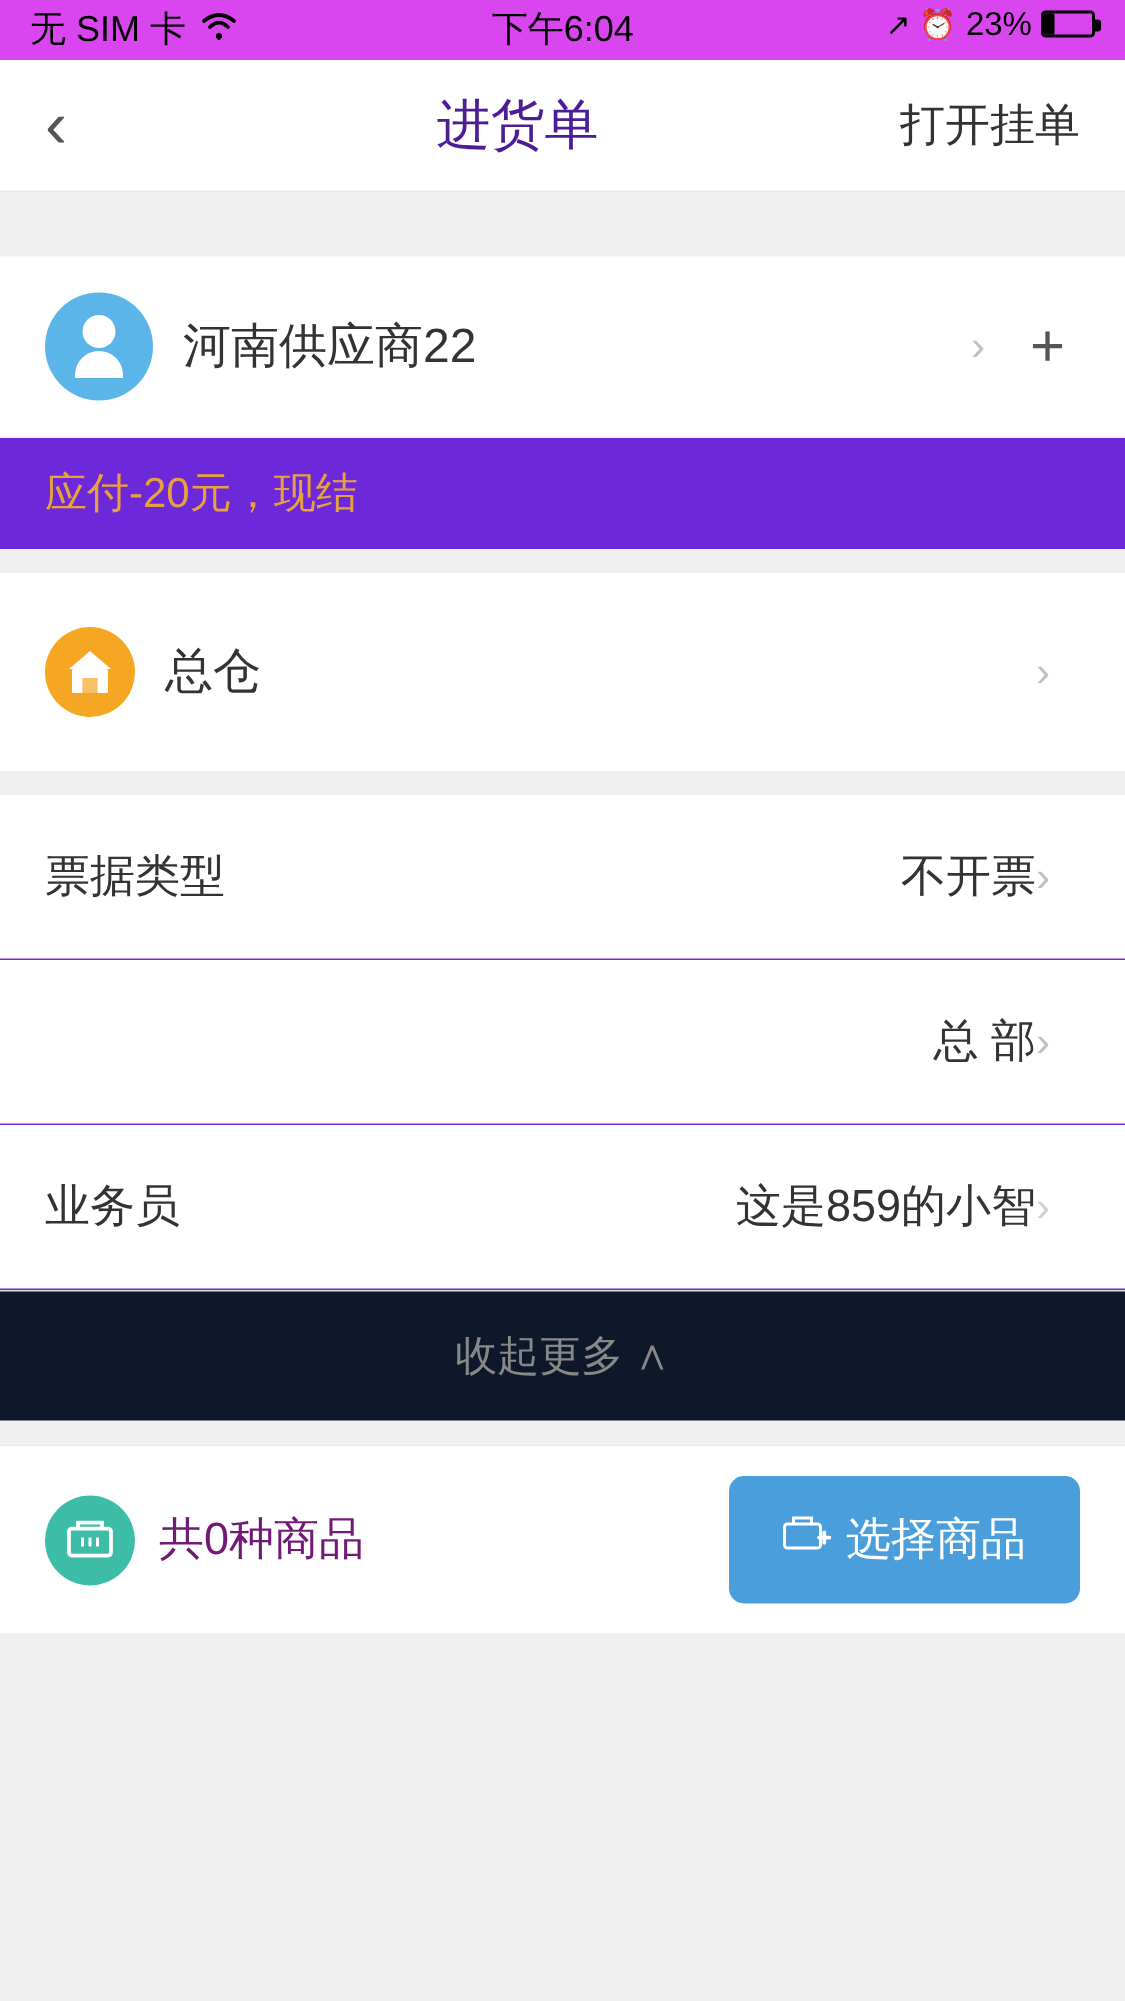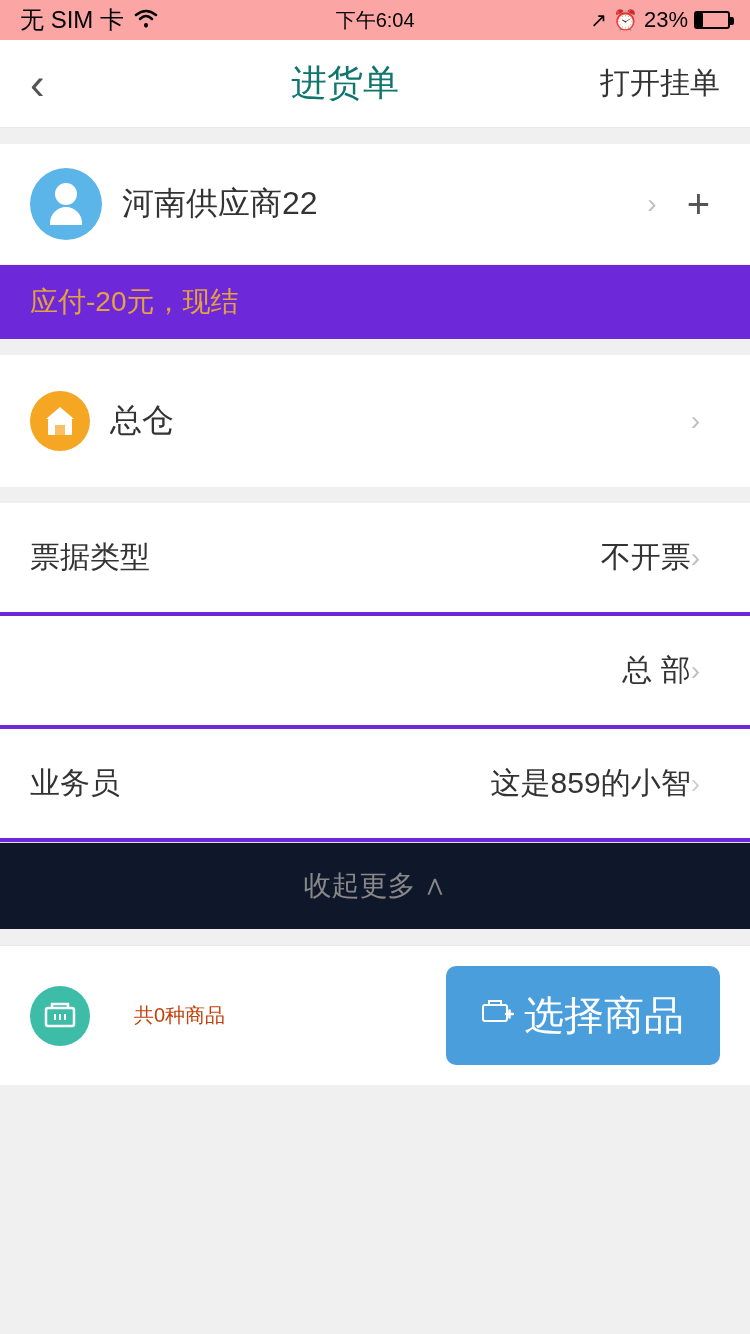--- a/index.html
+++ b/index.html
@@ -9,30 +9,30 @@
       min-height: 1334px;
       font-family: -apple-system, "PingFang SC", "Helvetica Neue", sans-serif;
       background: #f0f0f0;
       font-size: 28px;
     }
 
     
     .status-bar {
       width: 750px;
       height: 40px;
-      background: #fca5a5;
-      display: flex;
-      align-items: center;
+      background: #d946ef;
+      display: flex;
+      align-items: flex-start;
       justify-content: space-between;
       padding: 3px 20px;
       font-size: 24px;
       color: #000;
     }
     .status-left { display: flex; align-items: center; gap: 8px; }
-    .status-center { font-size: 20px; font-weight: 500; }
+    .status-center { font-size: 24px; font-weight: 500; }
     .status-right { display: flex; align-items: center; gap: 6px; font-size: 22px; }
     .battery-icon {
       width: 36px; height: 18px; border: 2px solid #000; border-radius: 3px; position: relative; display: inline-block;
     }
     .battery-icon::after {
       content: ''; position: absolute; right: -6px; top: 4px; width: 4px; height: 8px; background: #000; border-radius: 0 2px 2px 0;
     }
     .battery-fill {
       width: 23%; height: 100%; background: #000; border-radius: 1px;
     }
@@ -50,21 +50,21 @@
     }
     .nav-back {
       font-size: 36px;
       color: #333;
       cursor: pointer;
       width: 60px;
     }
     .nav-title {
       font-size: 36px;
       font-weight: 500;
-      color: #0f766e;
+      color: #4c1d95;
       text-align: right;
     }
     .nav-action {
       font-size: 30px;
       color: #333;
       cursor: pointer;
     }
 
     
     .section-gap {
@@ -77,20 +77,21 @@
       background: #fff;
       margin: 0;
     }
 
     
     .supplier-row {
       display: flex;
       align-items: center;
       padding: 24px 30px;
       border-bottom: 1px solid #f0f0f0;
+      margin-top: 27px;
     }
     .supplier-avatar {
       width: 72px; height: 72px; border-radius: 50%; background: #5bb5e8;
       display: flex; align-items: center; justify-content: center;
       margin-right: 20px; flex-shrink: 0;
     }
     .supplier-name-text {
       flex: 1;
       font-size: 32px;
       color: #333;
@@ -134,21 +135,21 @@
 
     
     .form-section {
       background: #fff;
       margin-top: 0;
     }
     .form-row {
       display: flex;
       align-items: center;
       padding: 34px 30px;
-      border-bottom: 4px solid #6d28d9;
+      border-bottom: 1px solid #6d28d9;
       min-height: 100px;
     }
     .form-row:last-child {
       border-bottom: none;
     }
     .form-label {
       font-size: 30px;
       color: #333;
       width: 140px;
       flex-shrink: 0;
@@ -184,28 +185,27 @@
       border-top: 1px solid #e8e8e8;
       margin-top: 16px;
     }
     .product-count-icon {
       width: 60px; height: 60px; border-radius: 50%; background: #3dbda7;
       display: flex; align-items: center; justify-content: center;
       margin-right: 16px; font-size: 28px; color: #fff; flex-shrink: 0;
     }
     .product-count-text {
       flex: 1;
-      font-size: 20px;
-      color: #c2410c;
-      margin-left: 28px;
+      font-size: 30px;
+      color: #701a75;
     }
     .select-product-btn {
       background: #4a9edb;
       color: #fff;
-      font-size: 40px;
+      font-size: 30px;
       padding: 22px 36px;
       border-radius: 10px;
       cursor: pointer;
       display: flex;
       align-items: center;
       gap: 10px;
     }
 
     
     .page-fill {

